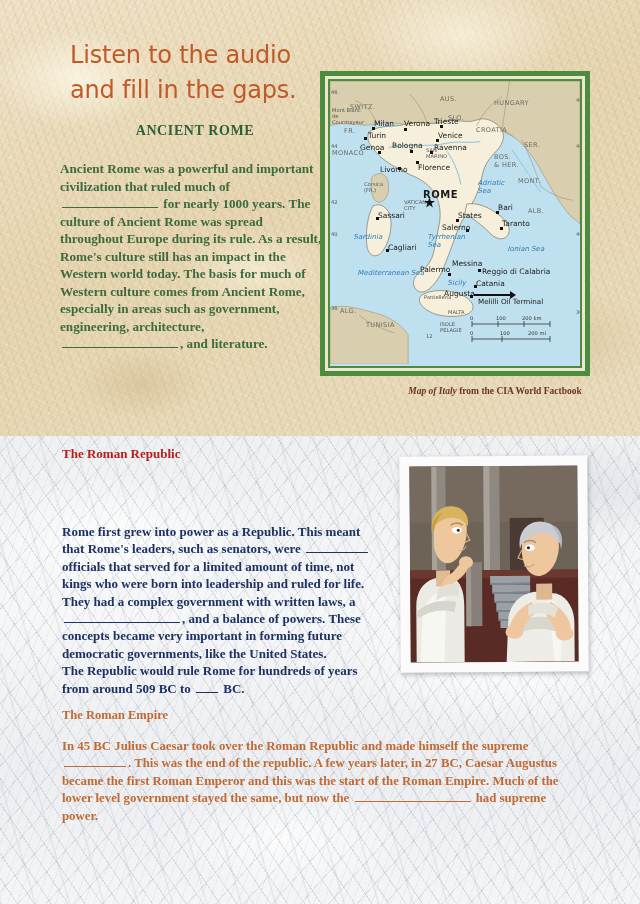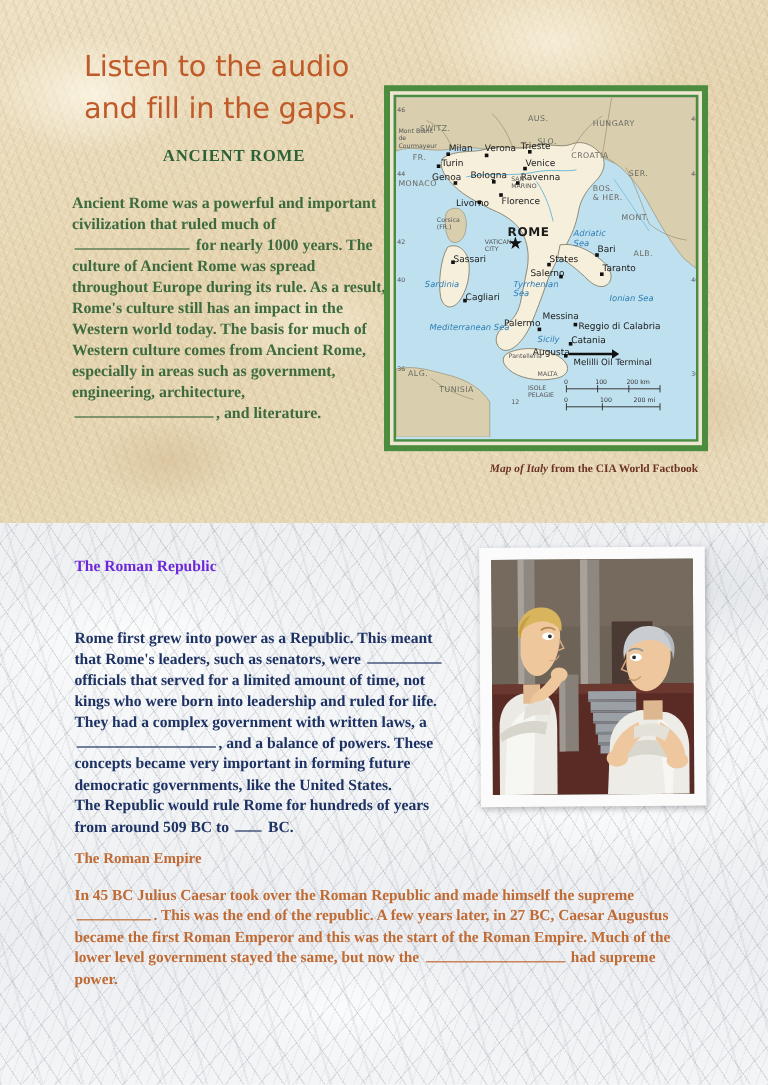--- a/index.html
+++ b/index.html
@@ -146,22 +146,22 @@
     font-weight: bold;
     font-size: 9.5px;
     line-height: 12.5px;
   }
   .map-caption .src { font-style: normal; }
   .map-caption .src em { font-style: italic; }
 
   
   .republic-head {
     position: absolute;
-    left: 62px; top: 464px;
-    color: #6d28d9;
+    left: 62px; top: 446px;
+    color: #b91c1c;
     font-family: "Liberation Serif", serif;
     font-weight: bold;
     font-size: 13px;
   }
   .republic-para {
     position: absolute;
     left: 62px; top: 483px;
     width: 312px;
     color: #1d3263;
     font-family: "Liberation Serif", serif;
@@ -305,21 +305,21 @@
         <span class="map-label ml-tiny" style="left:2px; top:26px;">Mont Blanc<br>de<br>Courmayeur</span>
         <span class="map-label ml-tiny" style="left:96px; top:66px;">SAN<br>MARINO</span>
         <span class="map-label ml-tiny" style="left:74px; top:118px;">VATICAN<br>CITY</span>
         <span class="map-label ml-tiny" style="left:94px; top:213px;">Pantelleria</span>
         <span class="map-label ml-tiny" style="left:118px; top:228px;">MALTA</span>
         <span class="map-label ml-tiny" style="left:110px; top:240px;">ISOLE<br>PELAGIE</span>
         <span class="map-label ml-tiny" style="left:34px; top:100px;">Corsica<br>(FR.)</span>
         <span class="map-label ml-sea" style="left:24px; top:152px;">Sardinia</span>
         <span class="map-label ml-sea" style="left:118px; top:198px;">Sicily</span>
 
-        <span class="map-label ml-sea" style="left:148px; top:98px;margin-top:12px;">Adriatic<br>Sea</span>
+        <span class="map-label ml-sea" style="left:148px; top:98px;">Adriatic<br>Sea</span>
         <span class="map-label ml-sea" style="left:98px;  top:152px;">Tyrrhenian<br>Sea</span>
         <span class="map-label ml-sea" style="left:178px; top:164px;">Ionian Sea</span>
         <span class="map-label ml-sea" style="left:28px;  top:188px;">Mediterranean Sea</span>
 
         <span class="map-label ml-city" style="left:44px;  top:38px;">Milan</span>
         <span class="map-label ml-city" style="left:38px;  top:50px;">Turin</span>
         <span class="map-label ml-city" style="left:74px;  top:38px;">Verona</span>
         <span class="map-label ml-city" style="left:104px; top:36px;">Trieste</span>
         <span class="map-label ml-city" style="left:108px; top:50px;">Venice</span>
         <span class="map-label ml-city" style="left:30px;  top:62px;">Genoa</span>

